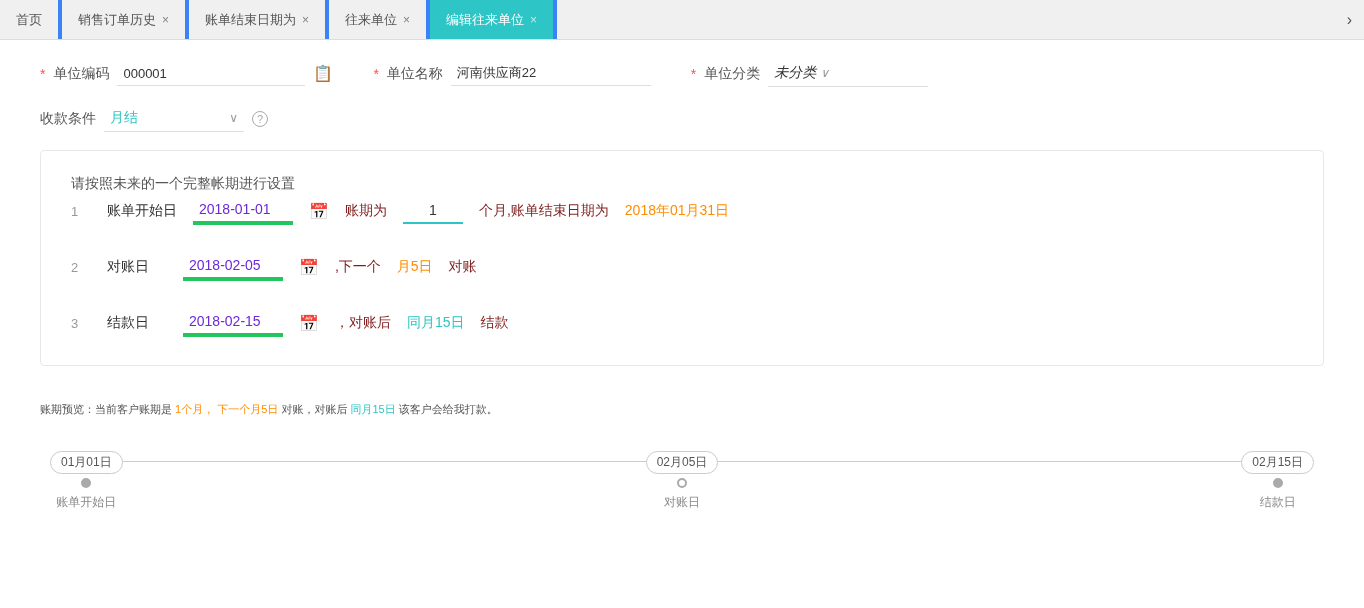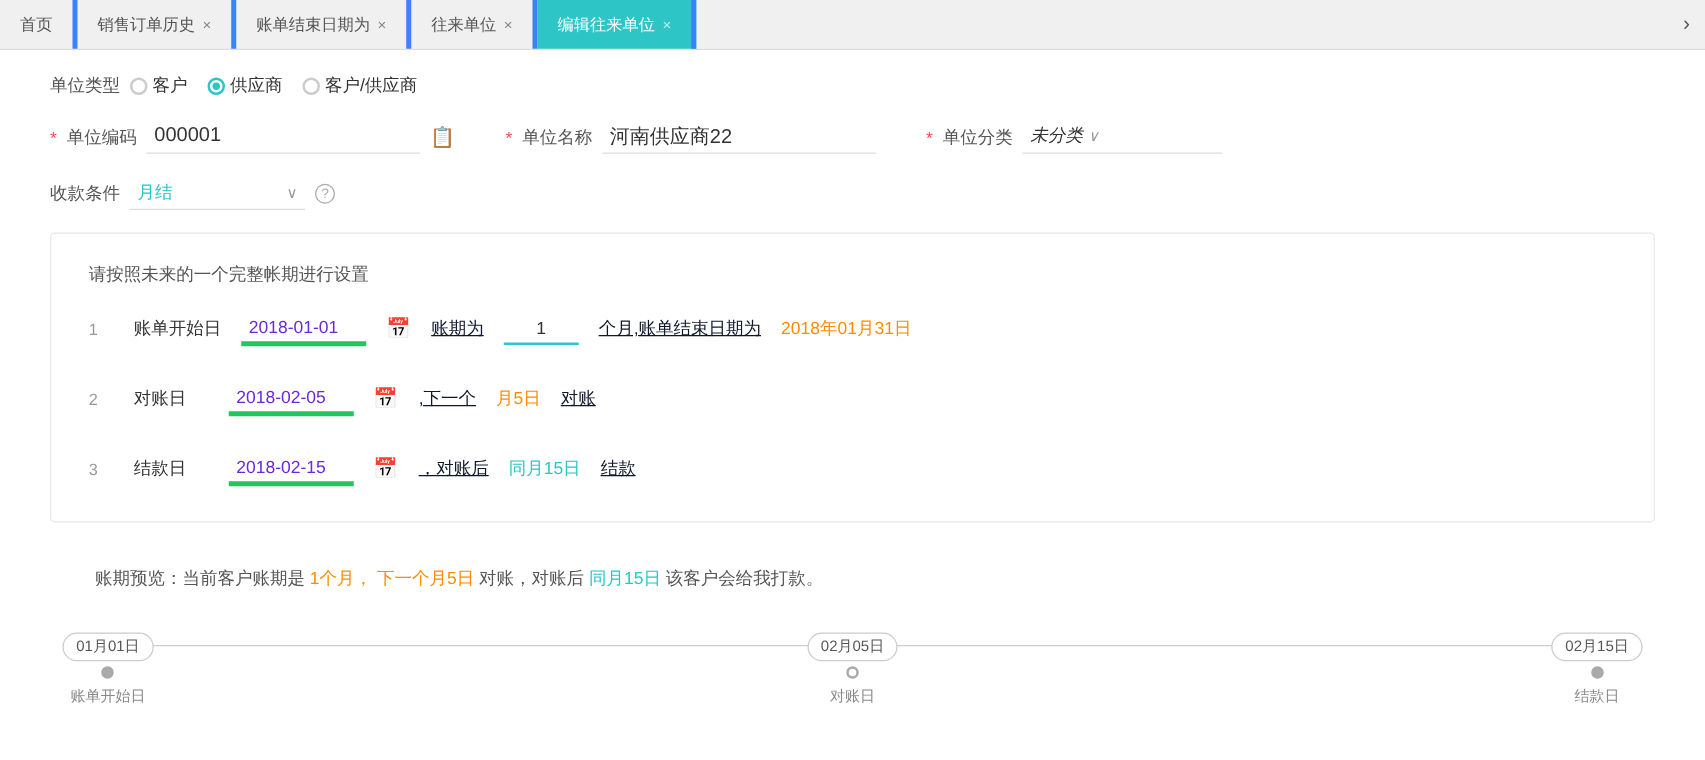--- a/index.html
+++ b/index.html
@@ -104,21 +104,21 @@
       position: absolute;
       top: 50%;
       left: 50%;
       transform: translate(-50%, -50%);
     }
 
     .form-input {
       border: none;
       border-bottom: 1px solid #ddd;
       padding: 4px 6px;
-      font-size: 16px;
+      font-size: 13px;
       color: #333;
       outline: none;
       background: transparent;
       min-width: 120px;
     }
     .form-input.wide { min-width: 200px; }
 
     .calendar-icon {
       color: #999;
       cursor: pointer;
@@ -164,21 +164,21 @@
     
     .period-box {
       border: 1px solid #e8e8e8;
       border-radius: 4px;
       padding: 24px 30px;
       margin-bottom: 20px;
     }
     .period-title {
       font-size: 14px;
       color: #555;
-      margin-bottom: 20px;
+      margin-bottom: 4px;
     }
     .period-row {
       display: flex;
       align-items: center;
       margin-bottom: 28px;
       gap: 16px;
     }
     .period-number {
       width: 20px;
       color: #999;
@@ -203,32 +203,30 @@
       border-bottom: 2px solid #2dc5c5;
       padding: 4px 6px;
       font-size: 14px;
       color: #333;
       outline: none;
       background: transparent;
       width: 60px;
       text-align: center;
     }
     .period-desc {
-      color: #0f172a;
-      text-decoration: underline;
+      color: #7f1d1d;
     }
     .highlight-orange { color: #ff8c00; }
     .highlight-teal { color: #2dc5c5; }
 
     
     .preview-text {
-      font-size: 14px;
+      font-size: 11px;
       color: #555;
       padding: 16px 0 24px 0;
-      margin-left: 36px;
     }
 
     
     .timeline-wrapper {
       position: relative;
       margin: 0 10px;
       padding: 10px 0;
     }
     .timeline-line {
       position: absolute;
@@ -295,39 +293,20 @@
   </div>
   <div class="tab-item active">
     <span>编辑往来单位</span>
     <span class="tab-close">×</span>
   </div>
   <div class="tab-more">›</div>
 </div>
 
 <div class="main-content">
 
-  <div class="form-row">
-    <div class="form-group">
-      <span class="form-label">单位类型</span>
-      <div class="radio-group">
-        <label class="radio-item">
-          <span class="radio-circle"></span>
-          <span>客户</span>
-        </label>
-        <label class="radio-item">
-          <span class="radio-circle selected"></span>
-          <span>供应商</span>
-        </label>
-        <label class="radio-item">
-          <span class="radio-circle"></span>
-          <span>客户/供应商</span>
-        </label>
-      </div>
-    </div>
-  </div>
 
   <div class="form-row">
     <div class="form-group">
       <span class="required-mark">*</span>
       <span class="form-label">单位编码</span>
       <input class="form-input" type="text" value="000001" style="">
       <span class="calendar-icon">📋</span>
     </div>
     <div class="form-group">
       <span class="required-mark">*</span>

